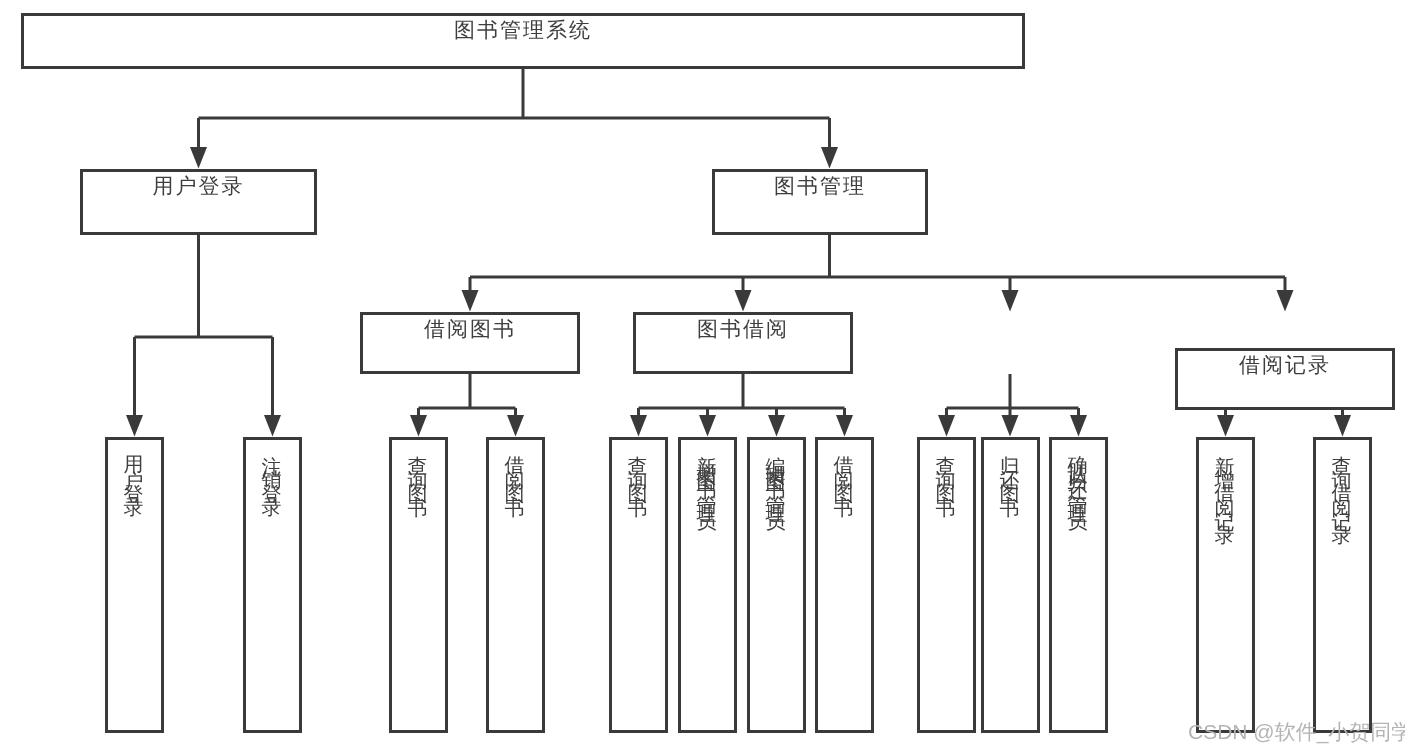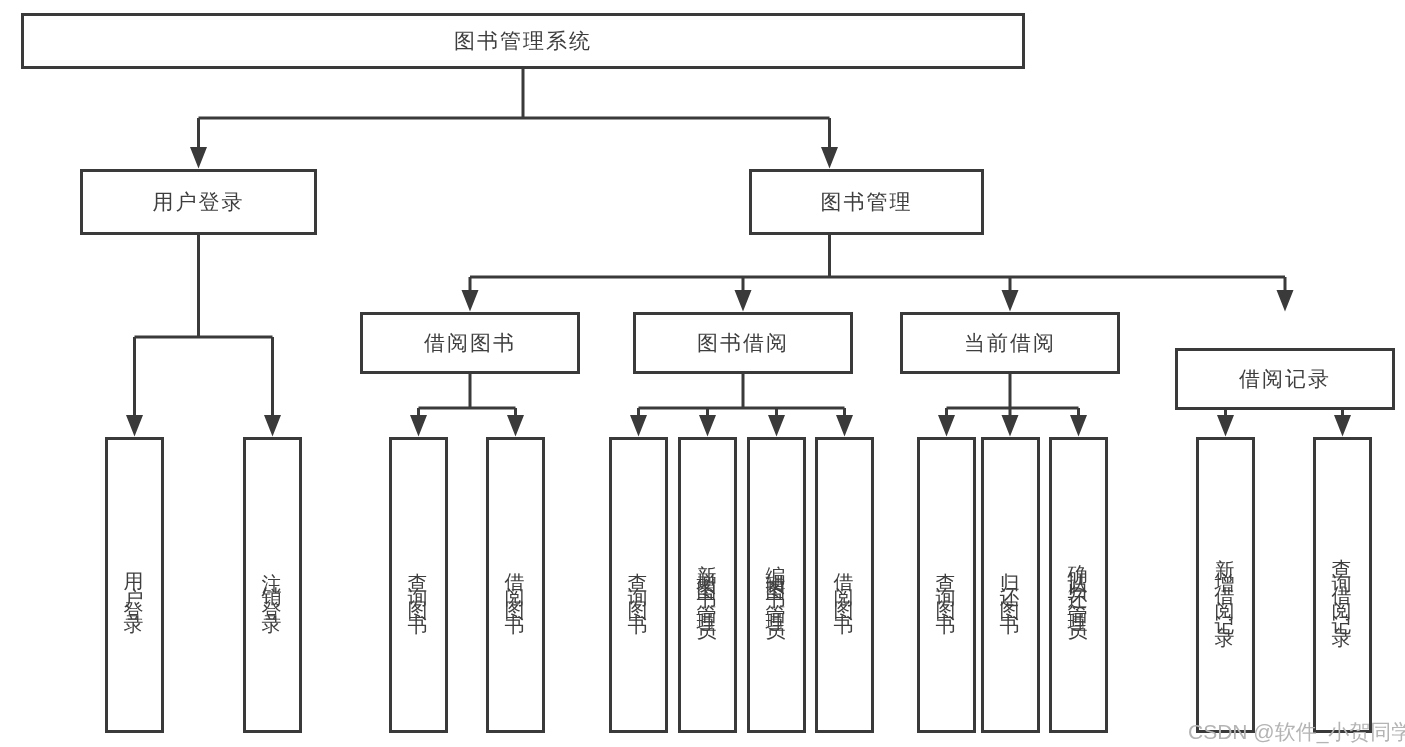--- a/index.html
+++ b/index.html
@@ -11,21 +11,20 @@
     font-family: "Liberation Sans", sans-serif;
     overflow: hidden;
   }
   .connectors { position: absolute; left: 0; top: 0; }
   .box {
     position: absolute;
     background: #ffffff;
     border: 3px solid #3a3a3a;
     box-sizing: border-box;
     display: flex;
-    align-items: center;
     justify-content: center;
     color: #3e3e3e;
   }
   .h-label {
     font-size: 21px;
     letter-spacing: 2px;
     color: #3e3e3e;
     white-space: nowrap;
   }
   .v-label {
@@ -74,32 +73,29 @@
       M1217 415 L1234 415 L1225.5 436.5 Z  M1334 415 L1351 415 L1342.5 436.5 Z"></path>
   </svg>
 
   <div class="box" style="left:21px; top:13px; width:1004px; height:56px;">
     <span class="h-label">图书管理系统</span>
   </div>
 
   <div class="box" style="left:80px; top:169px; width:237px; height:66px;">
     <span class="h-label">用户登录</span>
   </div>
-  <div class="box" style="left:749px; top:169px; width:235px; height:66px;">
+  <div class="box" style="left:712px; top:169px; width:216px; height:66px;">
     <span class="h-label">图书管理</span>
   </div>
 
   <div class="box" style="left:360px; top:312px; width:220px; height:62px;">
     <span class="h-label">借阅图书</span>
   </div>
   <div class="box" style="left:633px; top:312px; width:220px; height:62px;">
     <span class="h-label">图书借阅</span>
-  </div>
-  <div class="box" style="left:900px; top:312px; width:220px; height:62px;">
-    <span class="h-label">当前借阅</span>
   </div>
   <div class="box" style="left:1175px; top:312px; width:220px; height:62px;margin-top:36px;">
     <span class="h-label">借阅记录</span>
   </div>
 
   <div class="box" style="left:105px; top:437px; width:59px; height:296px;">
     <span class="v-label">用户登录</span>
   </div>
   <div class="box" style="left:243px; top:437px; width:59px; height:296px;">
     <span class="v-label">注销登录</span>

